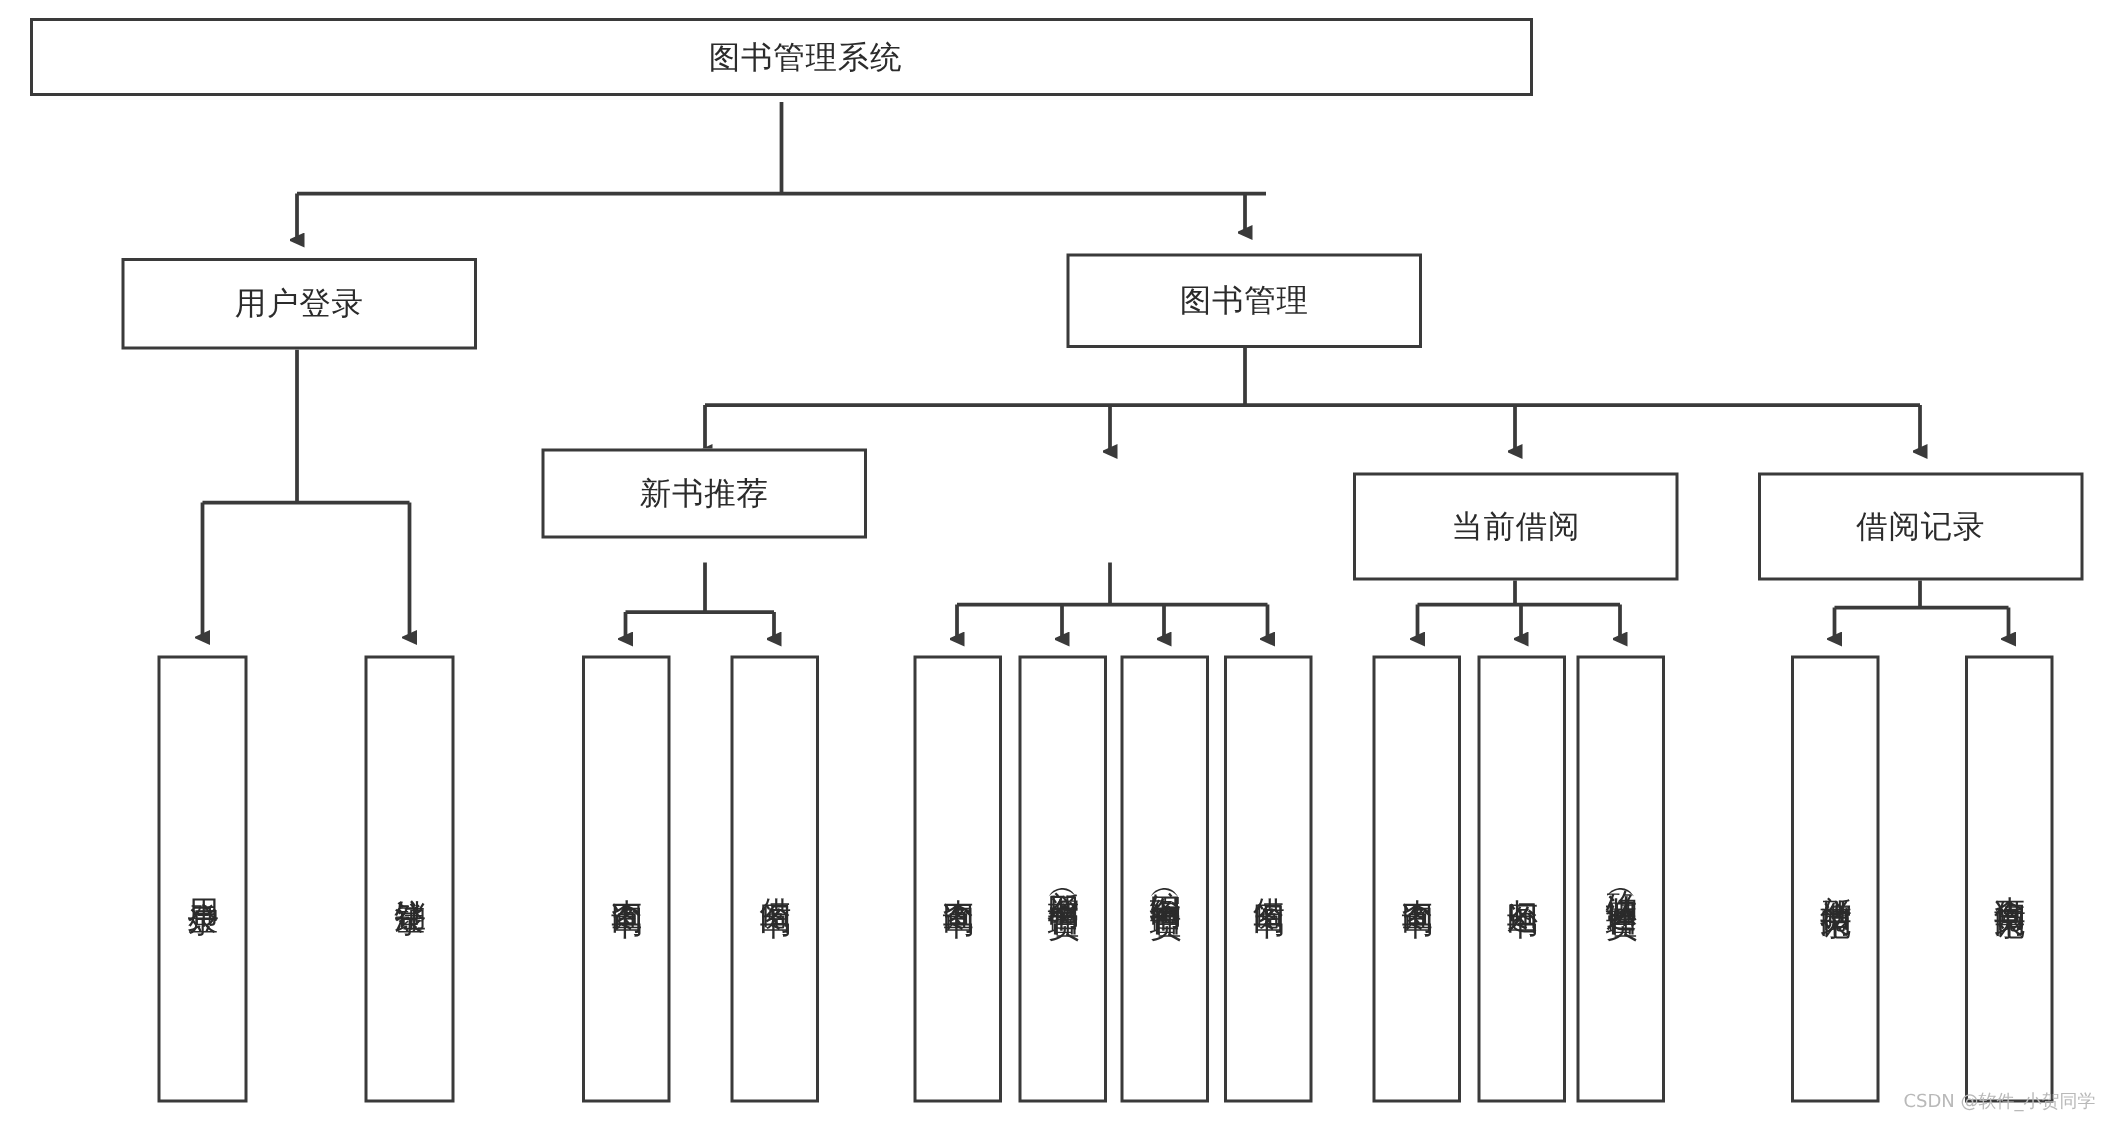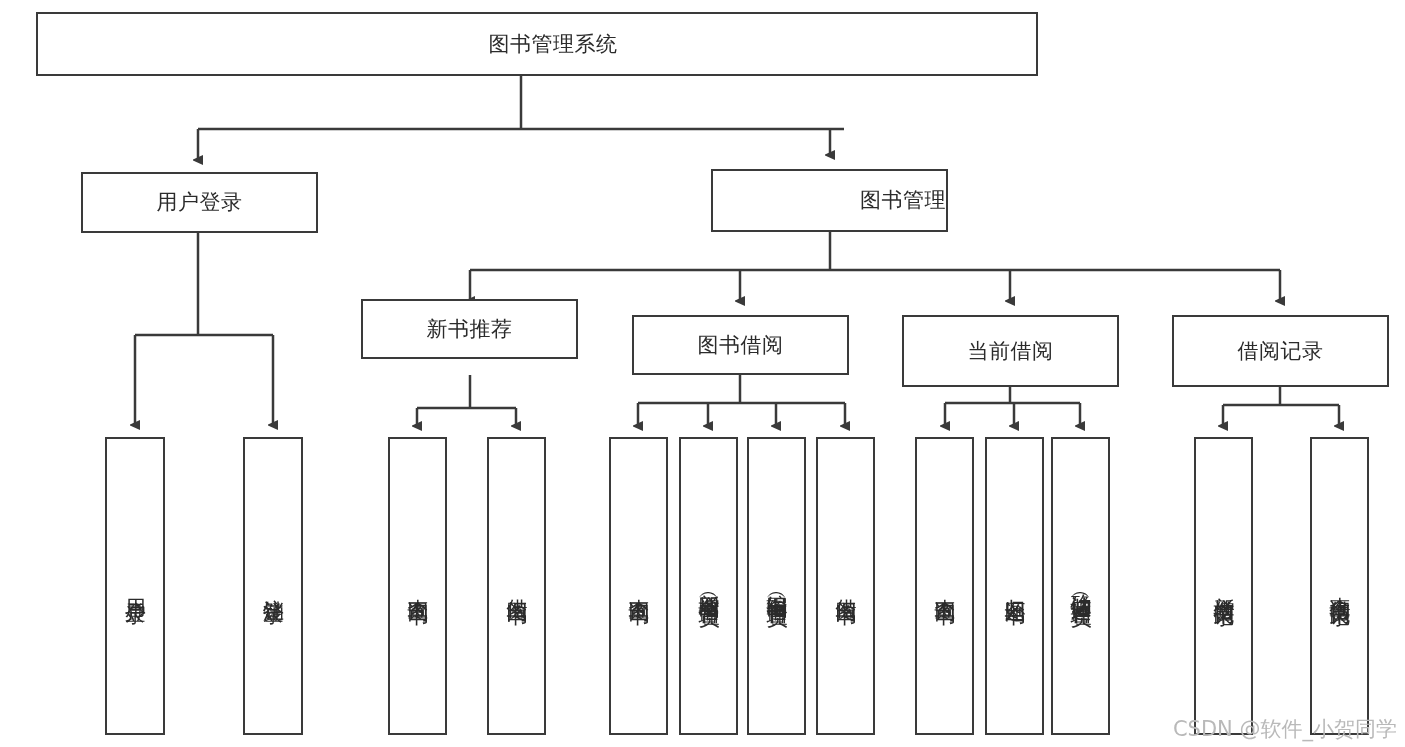--- a/index.html
+++ b/index.html
@@ -54,21 +54,21 @@
     writing-mode: vertical-rl;
     text-orientation: upright;
     font-size: 21px;
     letter-spacing: 2px;
     line-height: 1;
   }
   #watermark {
     position: absolute;
     right: 8px;
     bottom: 4px;
-    font-size: 21px;
+    font-size: 12px;
     color: #b9b9b9;
     z-index: 5;
     white-space: nowrap;
     font-family: "DejaVu Sans", "Liberation Sans", sans-serif;
   }
 </style>
 </head>
 <body>
 
 <div id="diagram-root">
@@ -116,39 +116,36 @@
       <path d="M1014,403 L1014,426" marker-end="url(#arrow)"></path>
       <path d="M1080,403 L1080,426" marker-end="url(#arrow)"></path>
 
       <path d="M1280,375 L1280,405"></path>
       <path d="M1223,405 L1339,405"></path>
       <path d="M1223,405 L1223,426" marker-end="url(#arrow)"></path>
       <path d="M1339,405 L1339,426" marker-end="url(#arrow)"></path>
     </g>
   </svg>
 
-  <div class="node horizontal" style="left:36px; top:12px; width:1002px; height:64px;padding-left:32px;">
+  <div class="node horizontal" style="left:20px; top:12px; width:1002px; height:52px;padding-left:32px;">
     <span class="node-label">图书管理系统</span>
   </div>
 
   <div class="node horizontal" style="left:81px; top:172px; width:237px; height:61px;">
     <span class="node-label">用户登录</span>
   </div>
 
-  <div class="node horizontal" style="left:711px; top:169px; width:237px; height:63px;justify-content:flex-end;">
+  <div class="node horizontal" style="left:711px; top:169px; width:237px; height:63px;">
     <span class="node-label">图书管理</span>
   </div>
 
   <div class="node horizontal" style="left:361px; top:299px; width:217px; height:60px;">
     <span class="node-label">新书推荐</span>
   </div>
 
-  <div class="node horizontal" style="left:632px; top:315px; width:217px; height:60px;">
-    <span class="node-label">图书借阅</span>
-  </div>
 
   <div class="node horizontal" style="left:902px; top:315px; width:217px; height:72px;">
     <span class="node-label">当前借阅</span>
   </div>
 
   <div class="node horizontal" style="left:1172px; top:315px; width:217px; height:72px;">
     <span class="node-label">借阅记录</span>
   </div>
 
   <div class="node vertical" style="left:105px; top:437px; width:60px; height:298px;">

